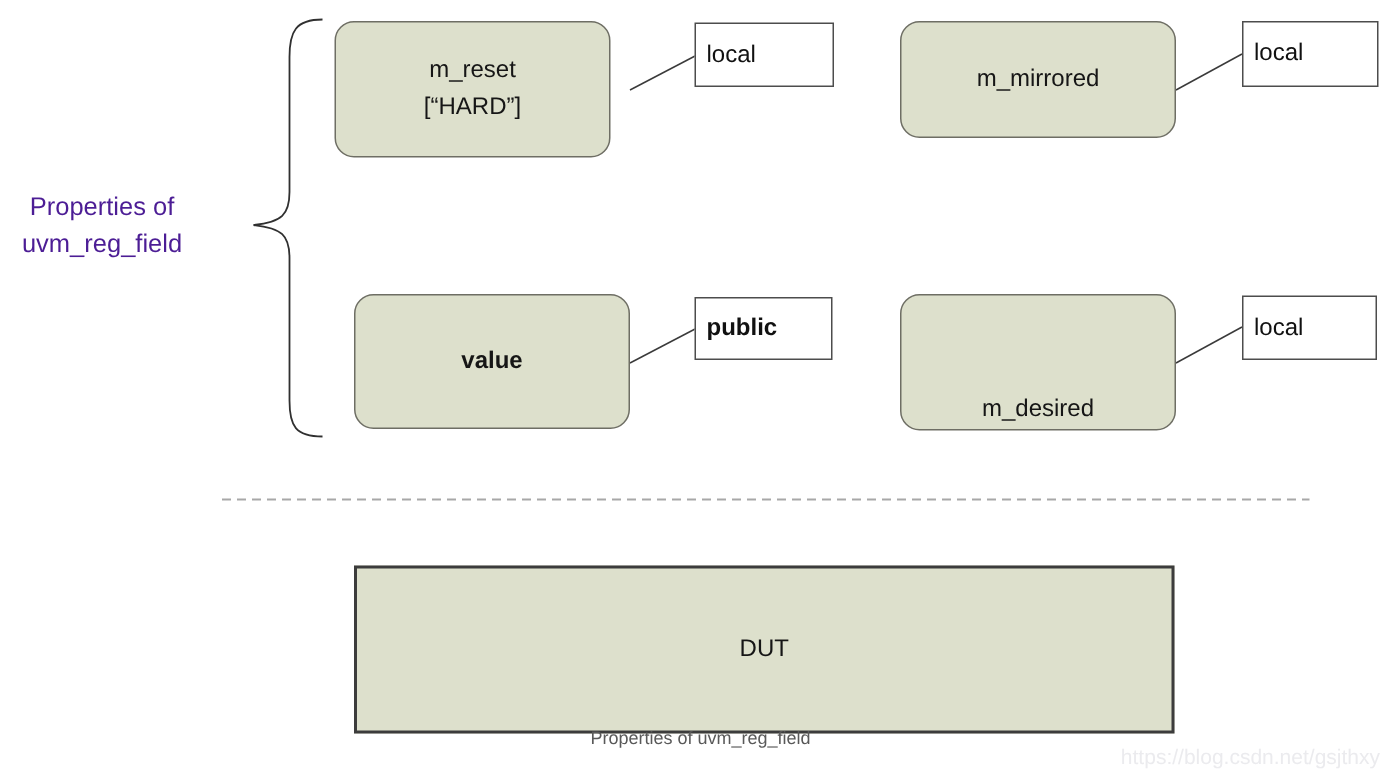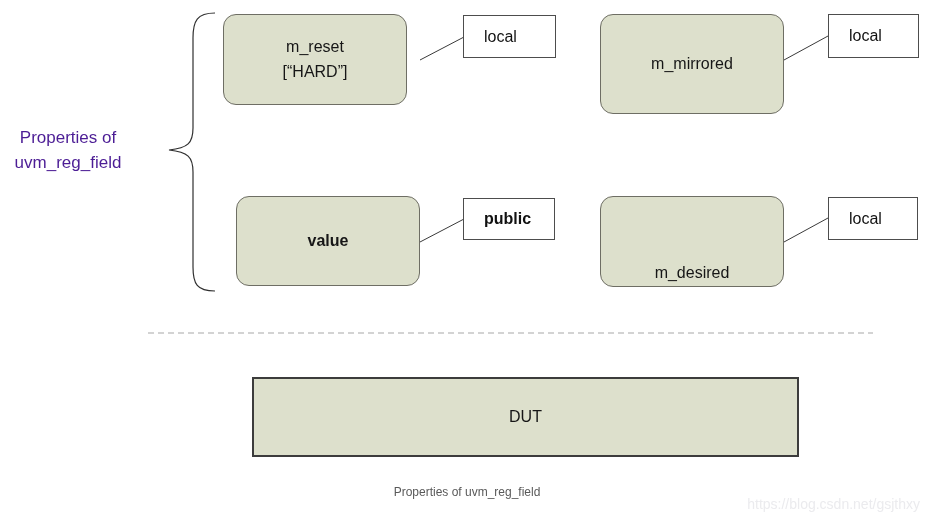--- a/index.html
+++ b/index.html
@@ -49,59 +49,58 @@
     color: #161616;
     white-space: pre-line;
   }
   .access-box {
     position: absolute;
     box-sizing: border-box;
     background: #ffffff;
     border: 1px solid #4d4d4d;
     display: flex;
     align-items: center;
-    padding-left: 20px;
+    padding-left: 7px;
     font-size: 16px;
     color: #111111;
   }
   .dut-box {
     position: absolute;
     left: 236px;
     top: 377px;
     width: 547px;
-    height: 80px;
+    height: 112px;
     box-sizing: border-box;
     background: #dde0cc;
     border: 2px solid #3c3c3c;
     display: flex;
     align-items: center;
     justify-content: center;
     font-size: 16px;
     color: #161616;
-    margin-left: 16px;
   }
   .caption {
     position: absolute;
     left: 237px;
     top: 485px;
     width: 460px;
     text-align: center;
     font-size: 12px;
     color: #595959;
   }
   .watermark {
     position: absolute;
     right: 9px;
     top: 496px;
     font-size: 14px;
     color: #ebebee;
   }
   
   .box-m-reset    { left: 223px; top: 14px;  width: 184px; height: 91px; }
-  .box-m-mirrored { left: 600px; top: 14px;  width: 184px; height: 100px; }
+  .box-m-mirrored { left: 600px; top: 14px;  width: 184px; height: 78px; }
   .box-value      { left: 236px; top: 196px; width: 184px; height: 90px; font-weight: bold; }
   .box-m-desired  { left: 600px; top: 196px; width: 184px; height: 91px; align-items: flex-end; }
   .acc-m-reset    { left: 463px; top: 15px;  width: 93px;  height: 43px; }
   .acc-m-mirrored { left: 828px; top: 14px;  width: 91px;  height: 44px; }
   .acc-value      { left: 463px; top: 198px; width: 92px;  height: 42px; font-weight: bold; }
   .acc-m-desired  { left: 828px; top: 197px; width: 90px;  height: 43px; }
 </style>
 </head>
 <body>
 

